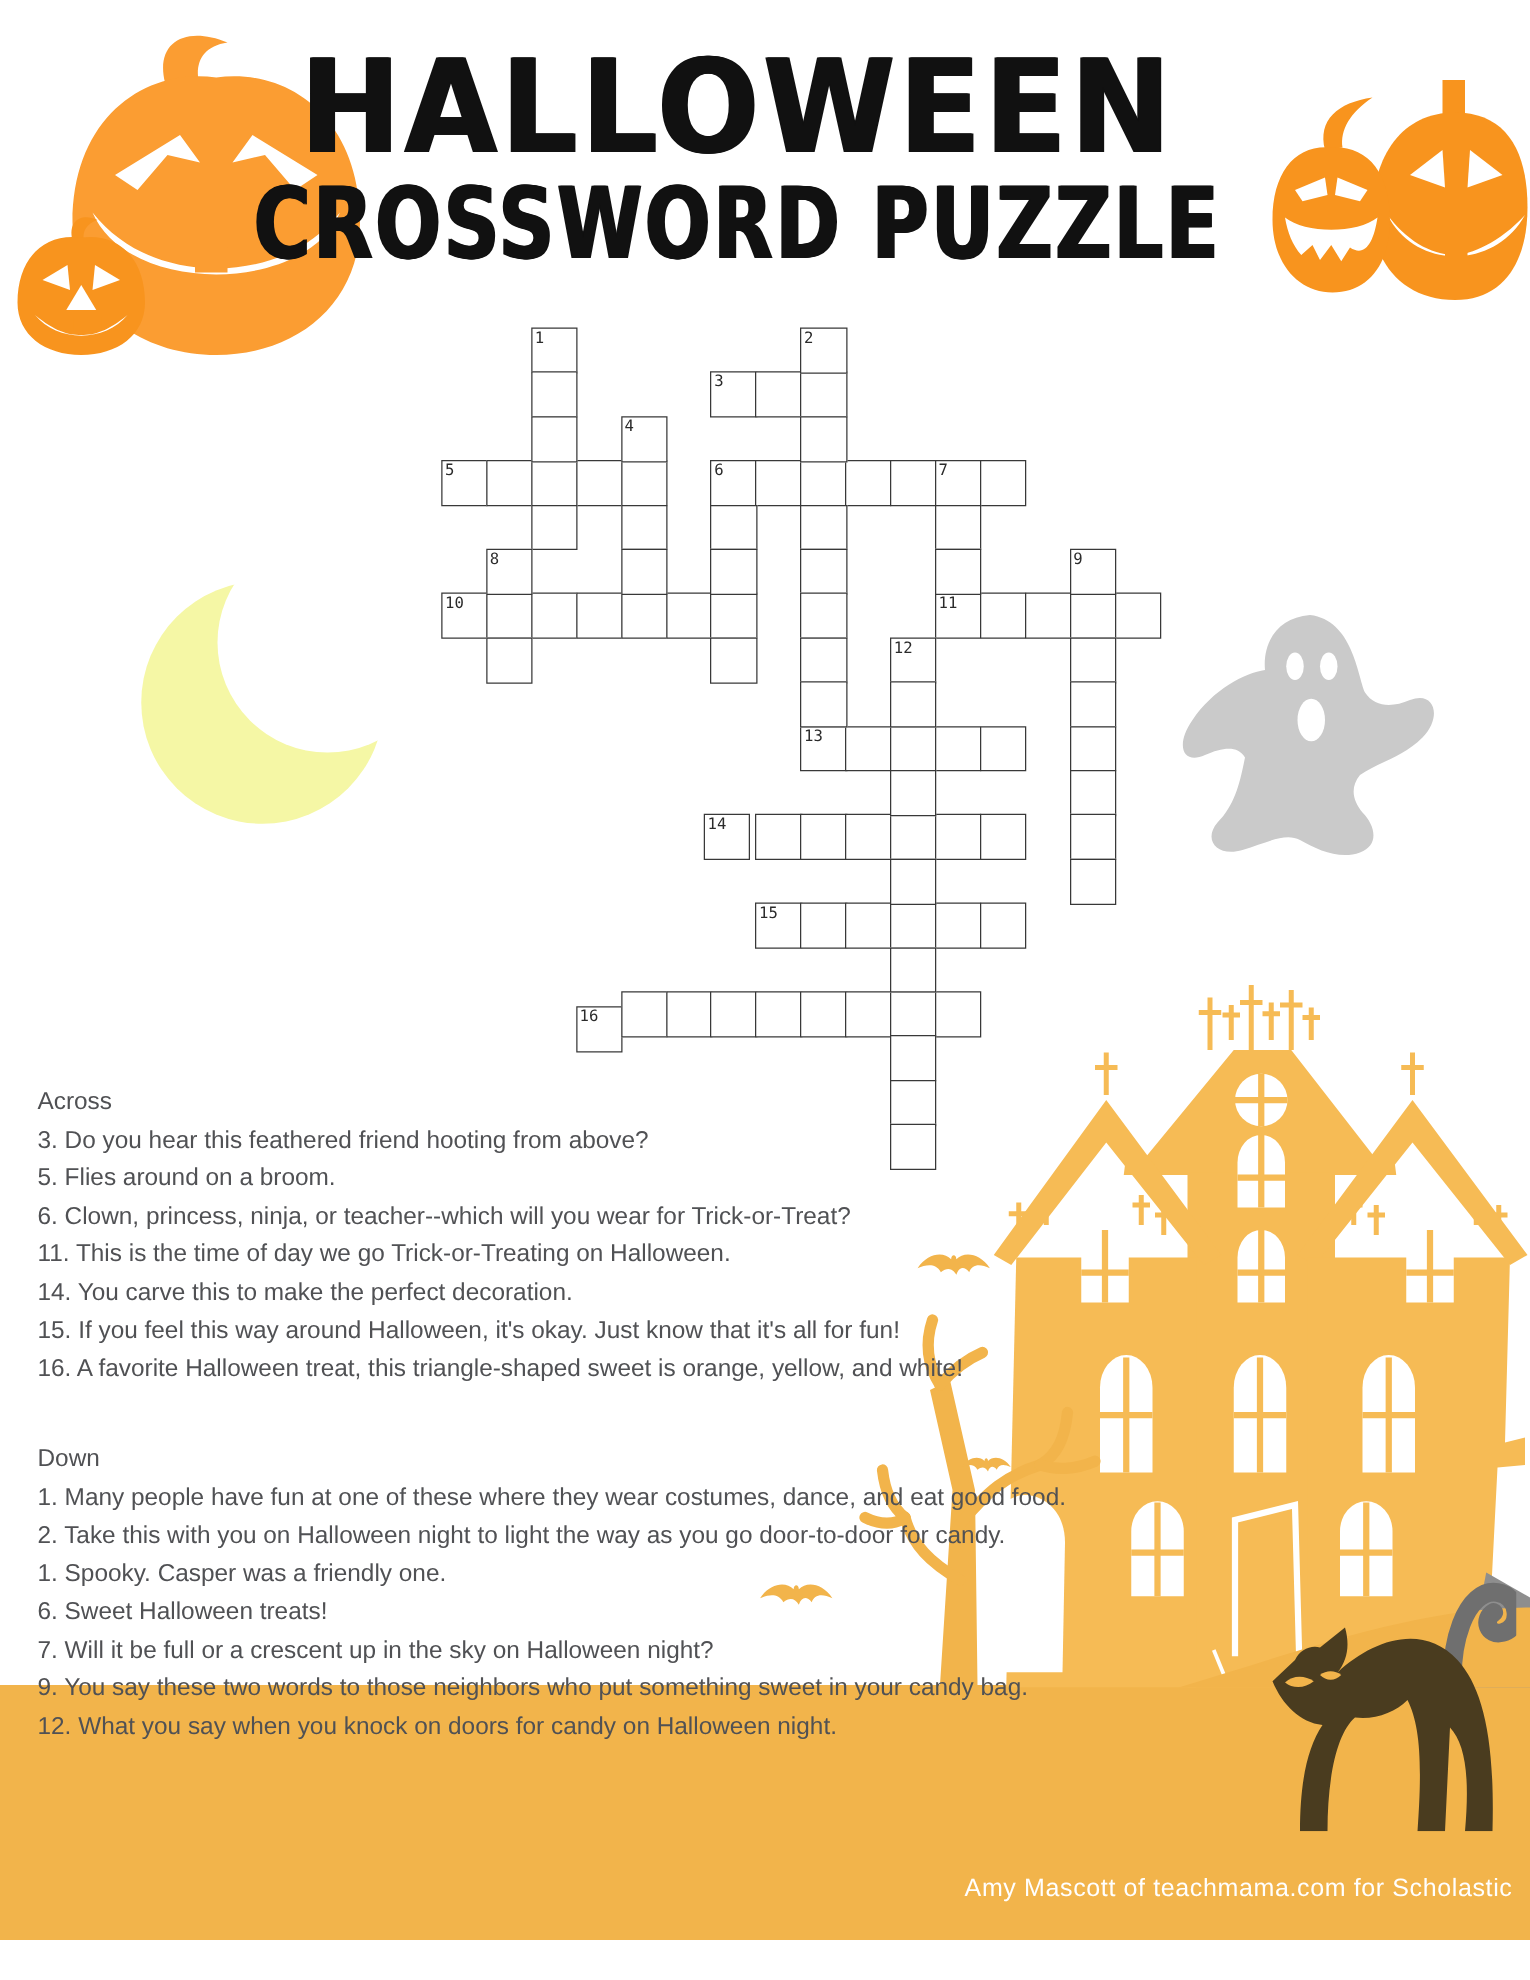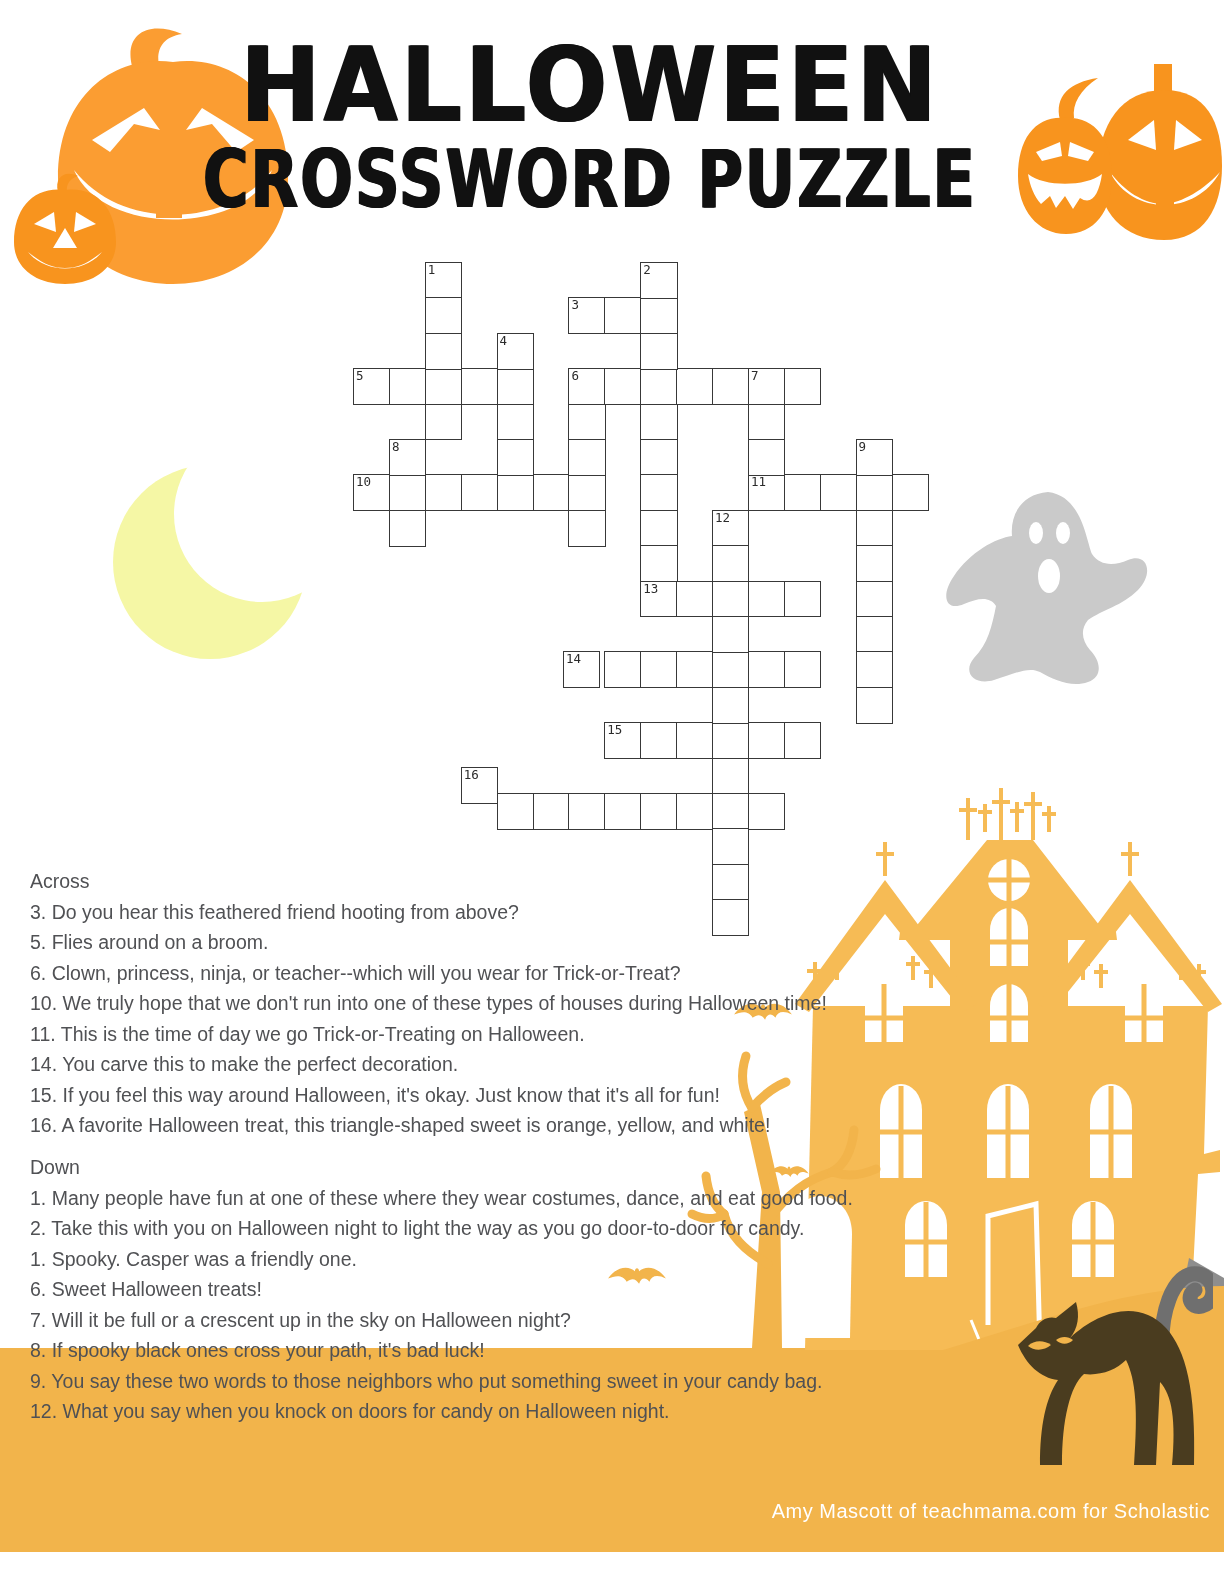--- a/index.html
+++ b/index.html
@@ -252,21 +252,21 @@
     <div class="cell" style="left: 394.9px; top: 389.4px;"></div>
     <div class="cell" style="left: 430.8px; top: 389.4px;"></div>
     <div class="cell" style="left: 251.3px; top: 460.2px;">
       <span class="cellnum">15</span>
     </div>
     <div class="cell" style="left: 287.2px; top: 460.2px;"></div>
     <div class="cell" style="left: 323.1px; top: 460.2px;"></div>
     <div class="cell" style="left: 359px; top: 460.2px;"></div>
     <div class="cell" style="left: 394.9px; top: 460.2px;"></div>
     <div class="cell" style="left: 430.8px; top: 460.2px;"></div>
-    <div class="cell" style="left: 107.7px; top: 505px;">
+    <div class="cell" style="left: 107.7px; top: 543px;">
       <span class="cellnum">16</span>
     </div>
     <div class="cell" style="left: 143.6px; top: 531px;"></div>
     <div class="cell" style="left: 179.5px; top: 531px;"></div>
     <div class="cell" style="left: 215.4px; top: 531px;"></div>
     <div class="cell" style="left: 251.3px; top: 531px;"></div>
     <div class="cell" style="left: 287.2px; top: 531px;"></div>
     <div class="cell" style="left: 323.1px; top: 531px;"></div>
     <div class="cell" style="left: 359px; top: 531px;"></div>
     <div class="cell" style="left: 394.9px; top: 531px;"></div>
@@ -319,35 +319,33 @@
     <div class="cell" style="left: 359px; top: 601.8px;"></div>
     <div class="cell" style="left: 359px; top: 637.2px;"></div>
   </div>
 
 <div class="clues clues-across">
   <div class="clue-heading">Across</div>
   <div>
       <div class="clue-line">3. Do you hear this feathered friend hooting from above?</div>
       <div class="clue-line">5. Flies around on a broom.</div>
       <div class="clue-line">6. Clown, princess, ninja, or teacher--which will you wear for Trick-or-Treat?</div>
-      <div class="clue-line">10. We truly hope that we don't run into one of these types of houses during Halloween time!</div>
       <div class="clue-line">11. This is the time of day we go Trick-or-Treating on Halloween.</div>
       <div class="clue-line">14. You carve this to make the perfect decoration.</div>
       <div class="clue-line">15. If you feel this way around Halloween, it's okay. Just know that it's all for fun!</div>
       <div class="clue-line">16. A favorite Halloween treat, this triangle-shaped sweet is orange, yellow, and white!</div>
     </div>
 </div>
 
 <div class="clues clues-down">
   <div class="clue-heading">Down</div>
   <div>
       <div class="clue-line">1. Many people have fun at one of these where they wear costumes, dance, and eat good food.</div>
       <div class="clue-line">2. Take this with you on Halloween night to light the way as you go door-to-door for candy.</div>
       <div class="clue-line">1. Spooky. Casper was a friendly one.</div>
       <div class="clue-line">6. Sweet Halloween treats!</div>
       <div class="clue-line">7. Will it be full or a crescent up in the sky on Halloween night?</div>
-      <div class="clue-line">8. If spooky black ones cross your path, it's bad luck!</div>
       <div class="clue-line">9. You say these two words to those neighbors who put something sweet in your candy bag.</div>
       <div class="clue-line">12. What you say when you knock on doors for candy on Halloween night.</div>
     </div>
 </div>
 
 <div class="footer">Amy Mascott of teachmama.com for Scholastic</div>
 
 </body></html>

